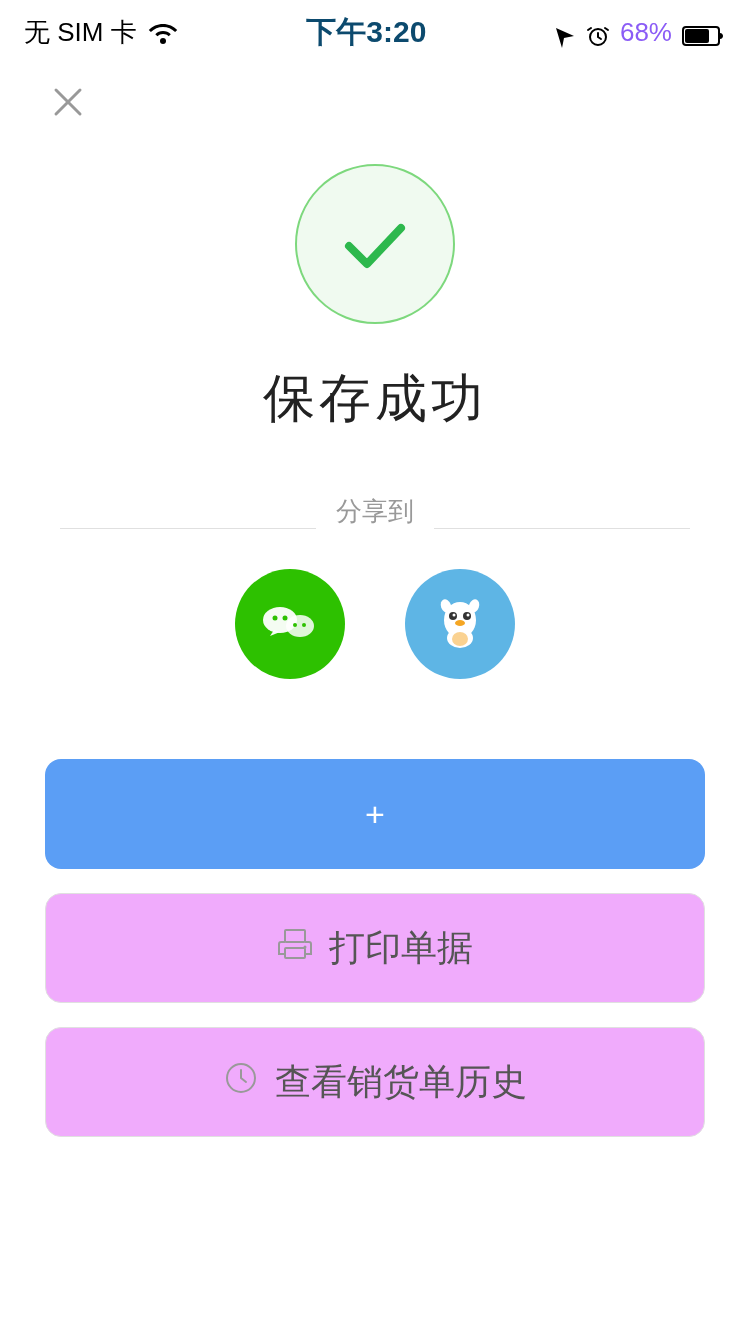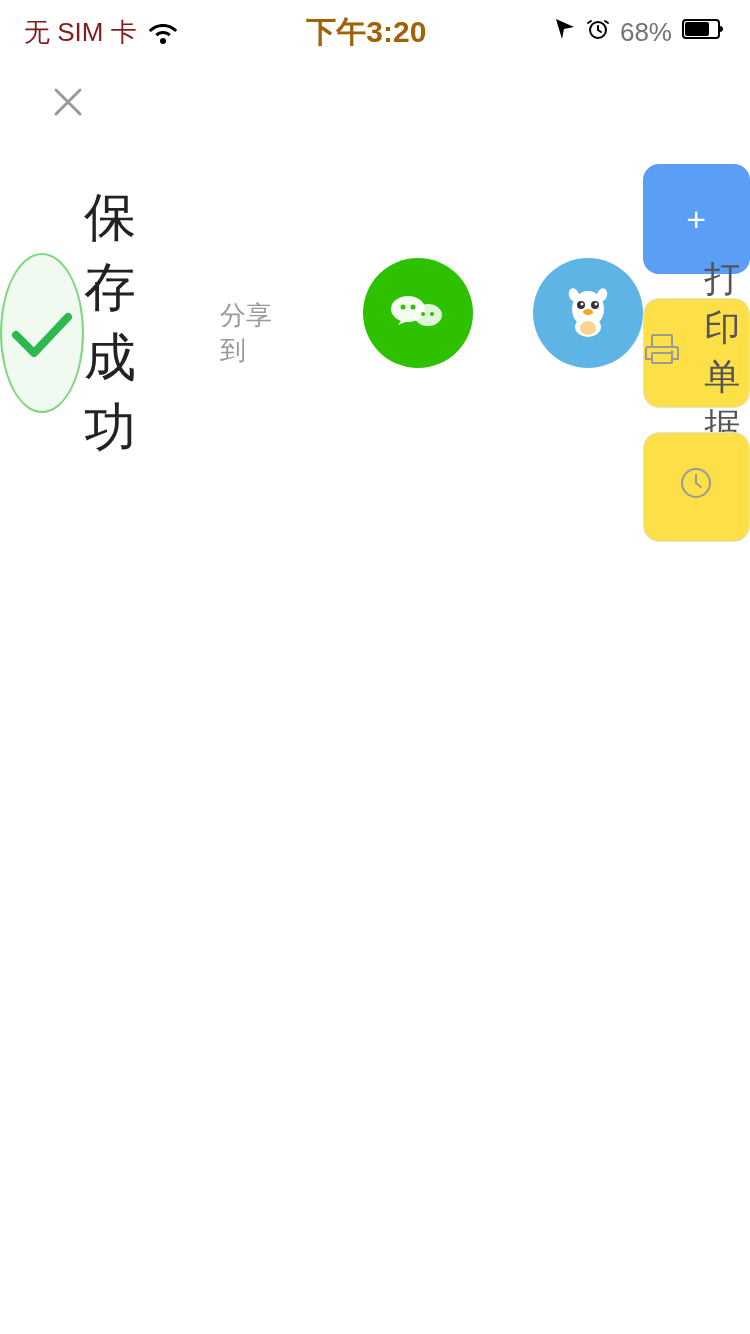--- a/index.html
+++ b/index.html
@@ -21,34 +21,34 @@
       align-items: center;
       justify-content: space-between;
       padding: 0 24px;
       background: #ffffff;
     }
     .status-left {
       display: flex;
       align-items: center;
       gap: 10px;
       font-size: 26px;
-      color: #7f1d1d;
+      color: #000000;
       font-weight: 500;
     }
     .status-center {
       font-size: 30px;
       font-weight: 600;
-      color: #a16207;
+      color: #0c4a6e;
     }
     .status-right {
       display: flex;
-      align-items: flex-start;
+      align-items: flex-end;
       gap: 10px;
       font-size: 26px;
-      color: #737373;
+      color: #8b5cf6;
     }
 
     
     .close-btn {
       position: absolute;
       top: 74px;
       left: 40px;
       width: 56px;
       height: 56px;
       display: flex;
@@ -57,21 +57,21 @@
       cursor: pointer;
     }
     .close-btn svg {
       width: 36px;
       height: 36px;
     }
 
     
     .main-content {
       display: flex;
-      flex-direction: row;
+      flex-direction: column;
       align-items: center;
       padding-top: 100px;
     }
 
     
     .success-circle {
       width: 160px;
       height: 160px;
       border-radius: 50%;
       background: #f0faf0;
@@ -164,21 +164,21 @@
       gap: 16px;
     }
 
     .btn-primary {
       background: #5b9ef5;
       color: #fff;
       border: none;
     }
 
     .btn-secondary {
-      background: #fde047;
+      background: #f0abfc;
       color: #555;
       border: 1px solid #e0e0e0;
     }
 
     .btn-icon {
       font-size: 34px;
     }
   </style>
 </head>
 <body>
@@ -297,16 +297,17 @@
       <span>打印单据</span>
     </button>
 
     <button class="btn btn-secondary">
       <span class="btn-icon">
         <svg width="36" height="36" viewBox="0 0 36 36" fill="none">
           <circle cx="18" cy="18" r="14" stroke="#999" stroke-width="2" fill="none"></circle>
           <path d="M18 10v8l5 4" stroke="#999" stroke-width="2" stroke-linecap="round" stroke-linejoin="round"></path>
         </svg>
       </span>
+      <span>查看销货单历史</span>
     </button>
 
   </div>
 </div>
 
 </body></html>

